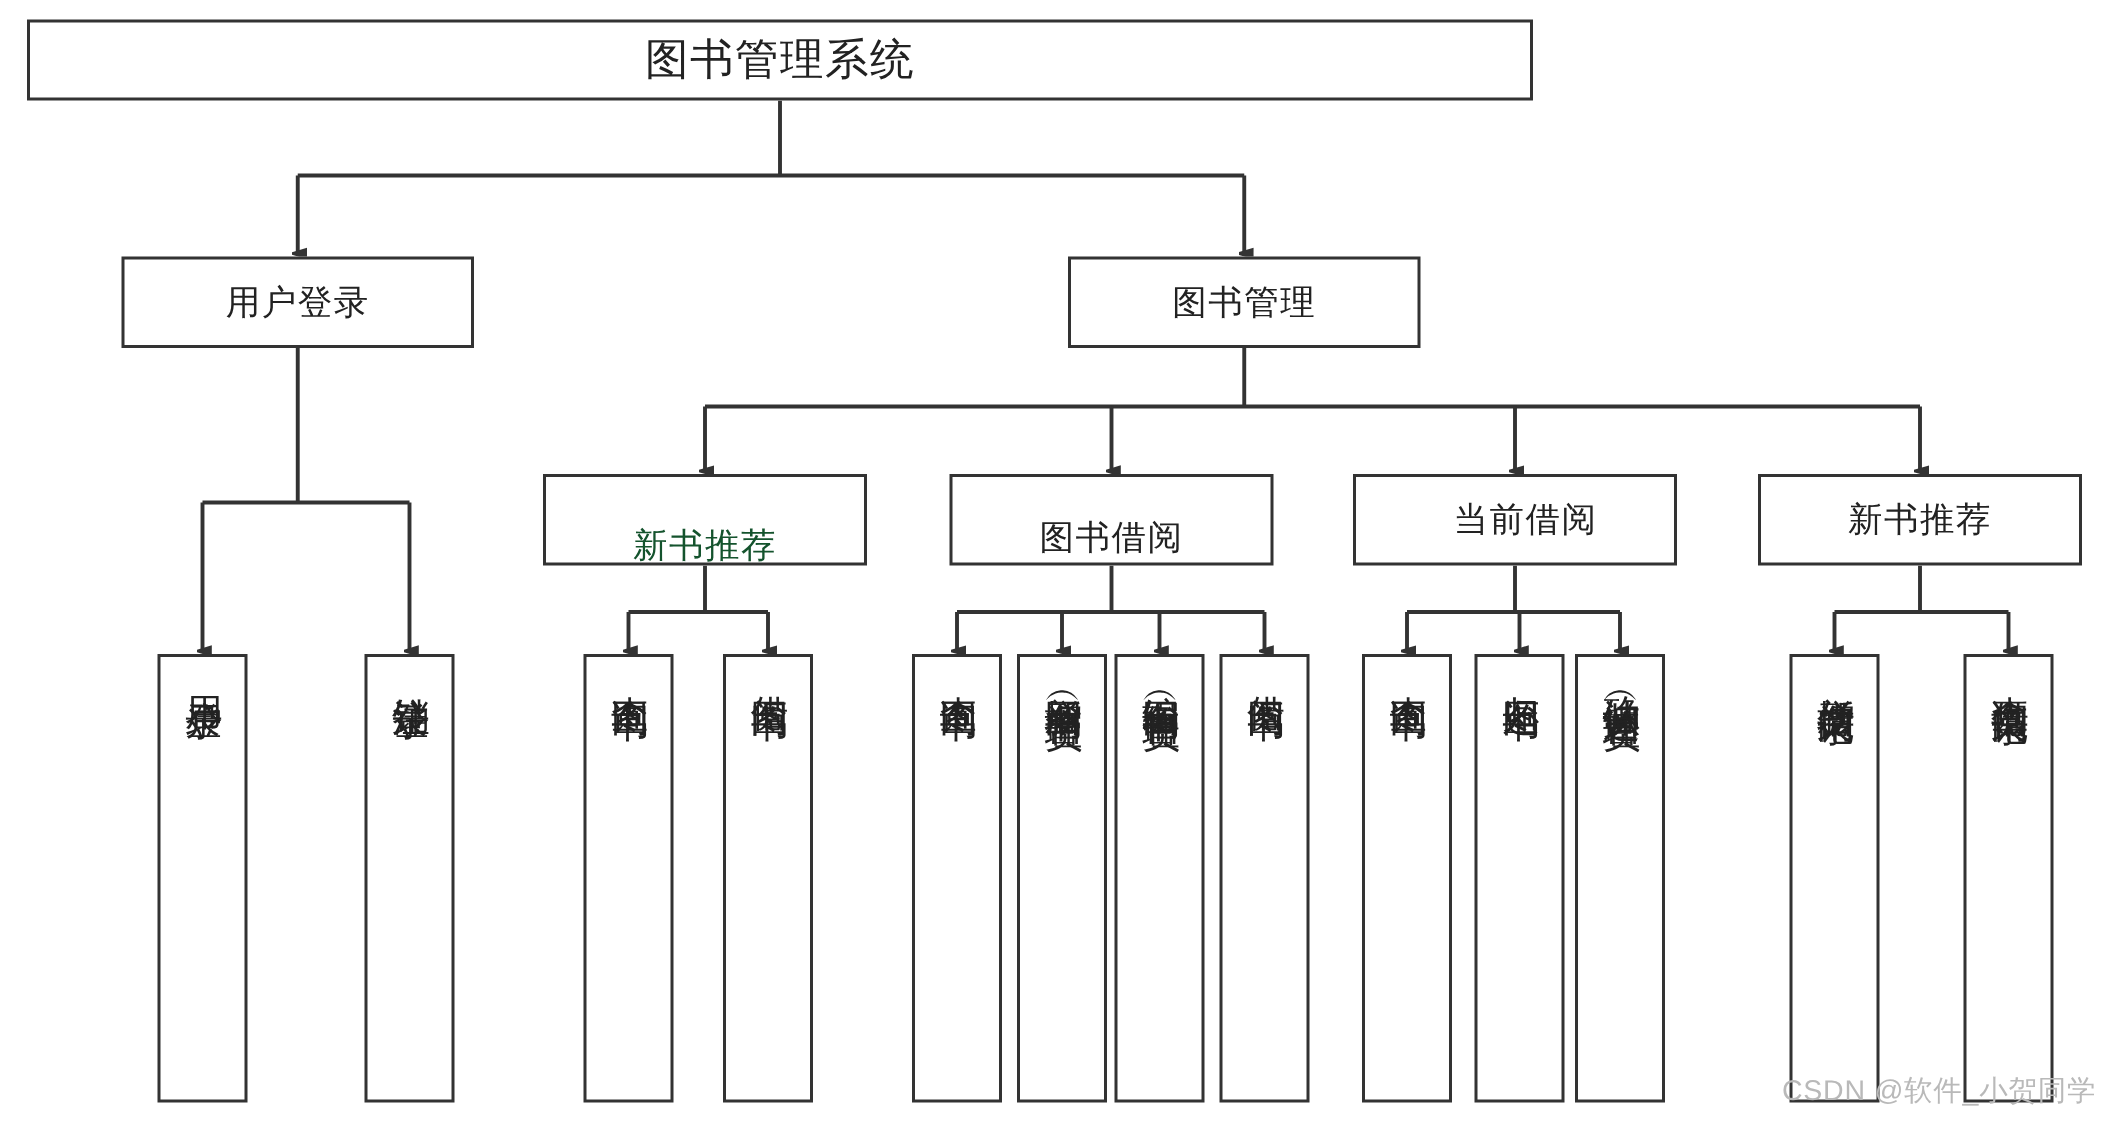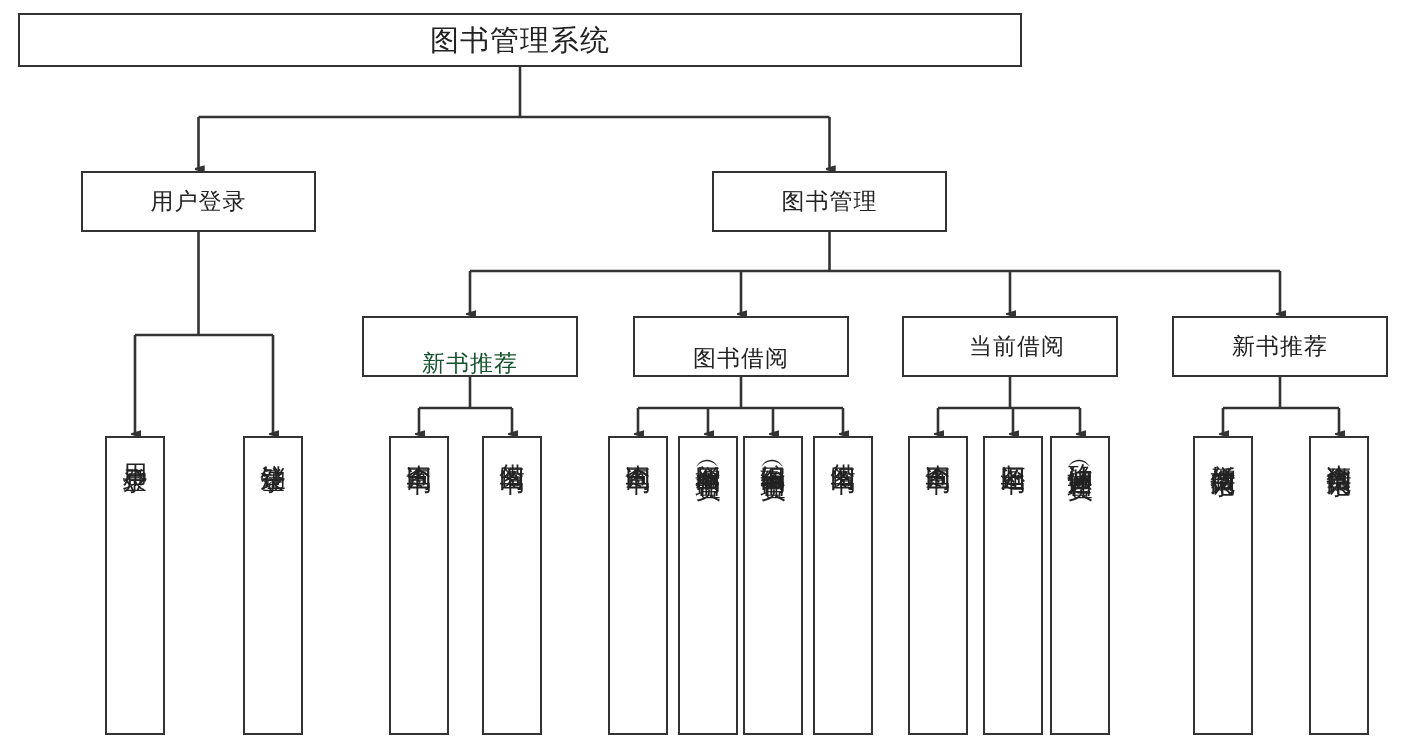--- a/index.html
+++ b/index.html
@@ -172,13 +172,14 @@
         <div class="label" style="color: rgb(34, 34, 34);">确认归还（管理员）</div>
       </div>
       <div class="node vertical" style="left: 1193px; top: 436px; width: 60px; height: 299px; border-color: rgb(51, 51, 51);">
         <div class="label" style="color: rgb(34, 34, 34);">新增借阅记录</div>
       </div>
       <div class="node vertical" style="left: 1309px; top: 436px; width: 60px; height: 299px; border-color: rgb(51, 51, 51);">
         <div class="label" style="color: rgb(34, 34, 34);">查询借阅记录</div>
       </div>
     </div>
 
+  <div class="watermark">CSDN @软件_小贺同学</div>
 </div>
 
 </body></html>

